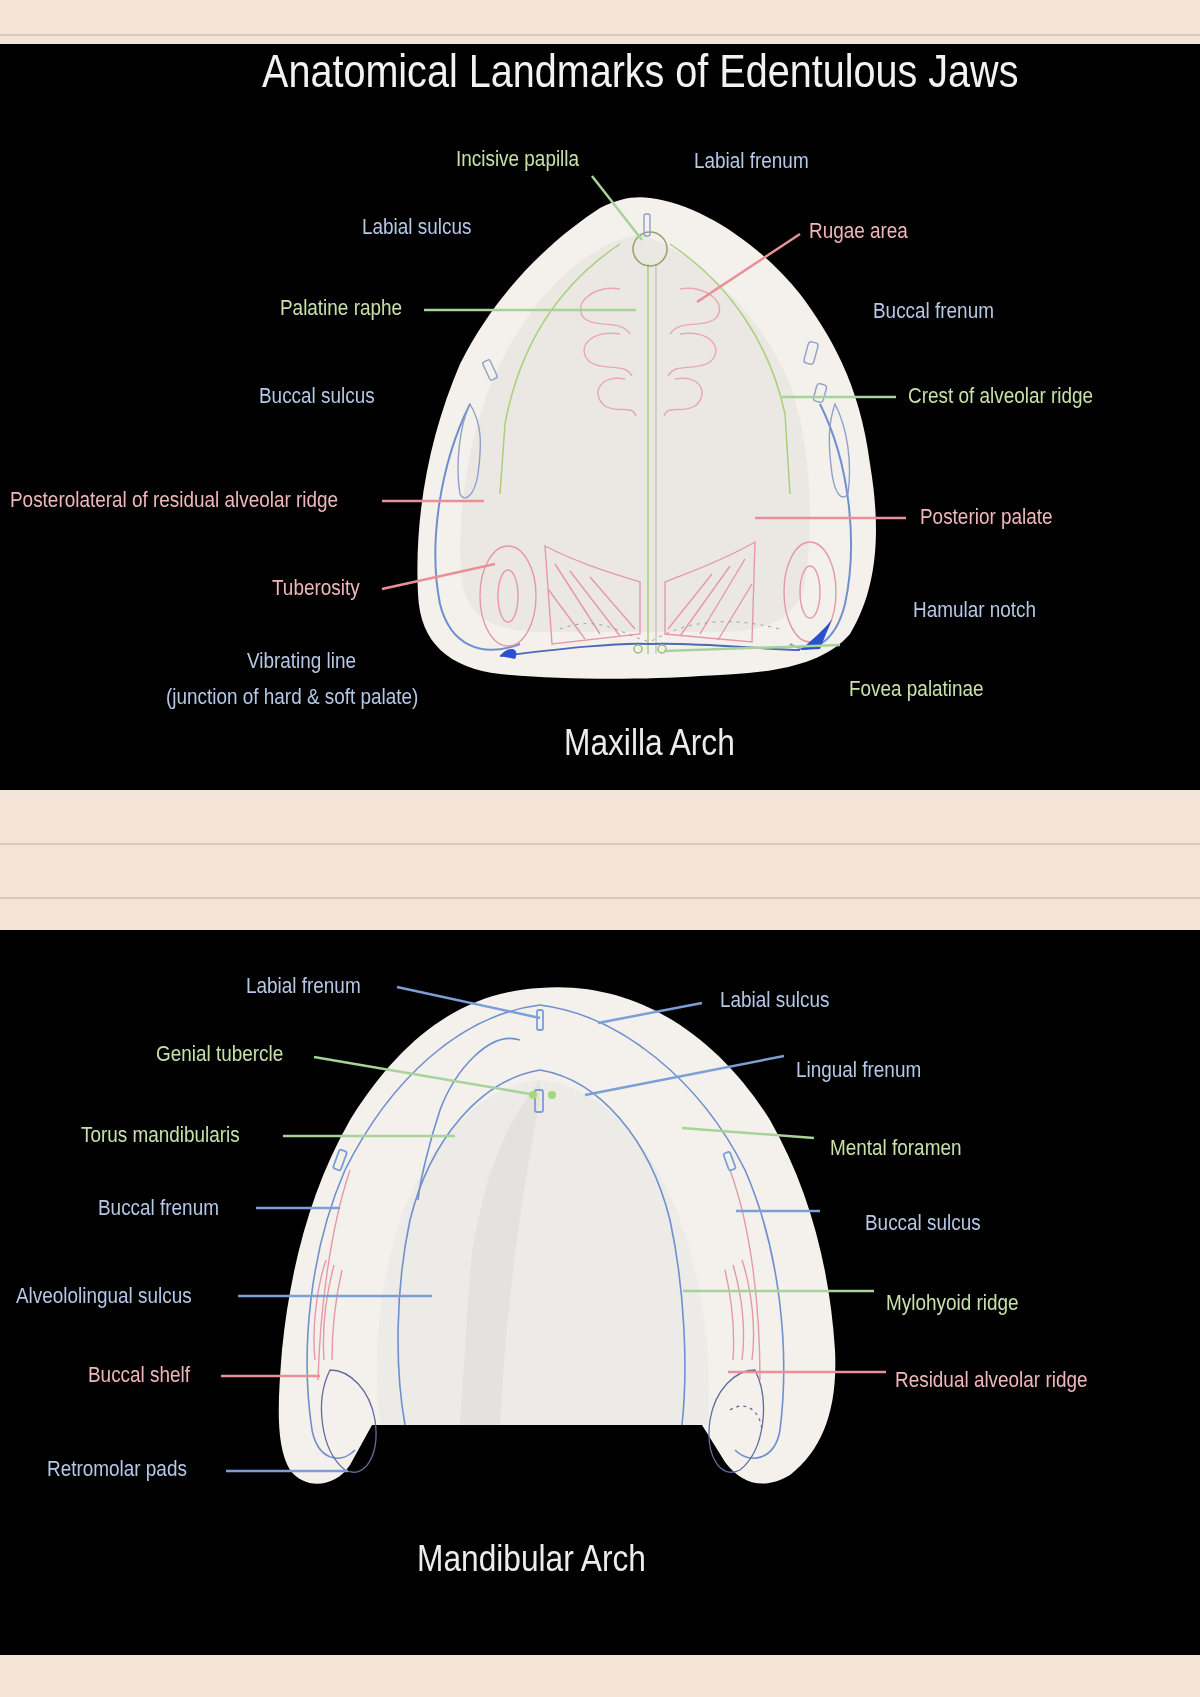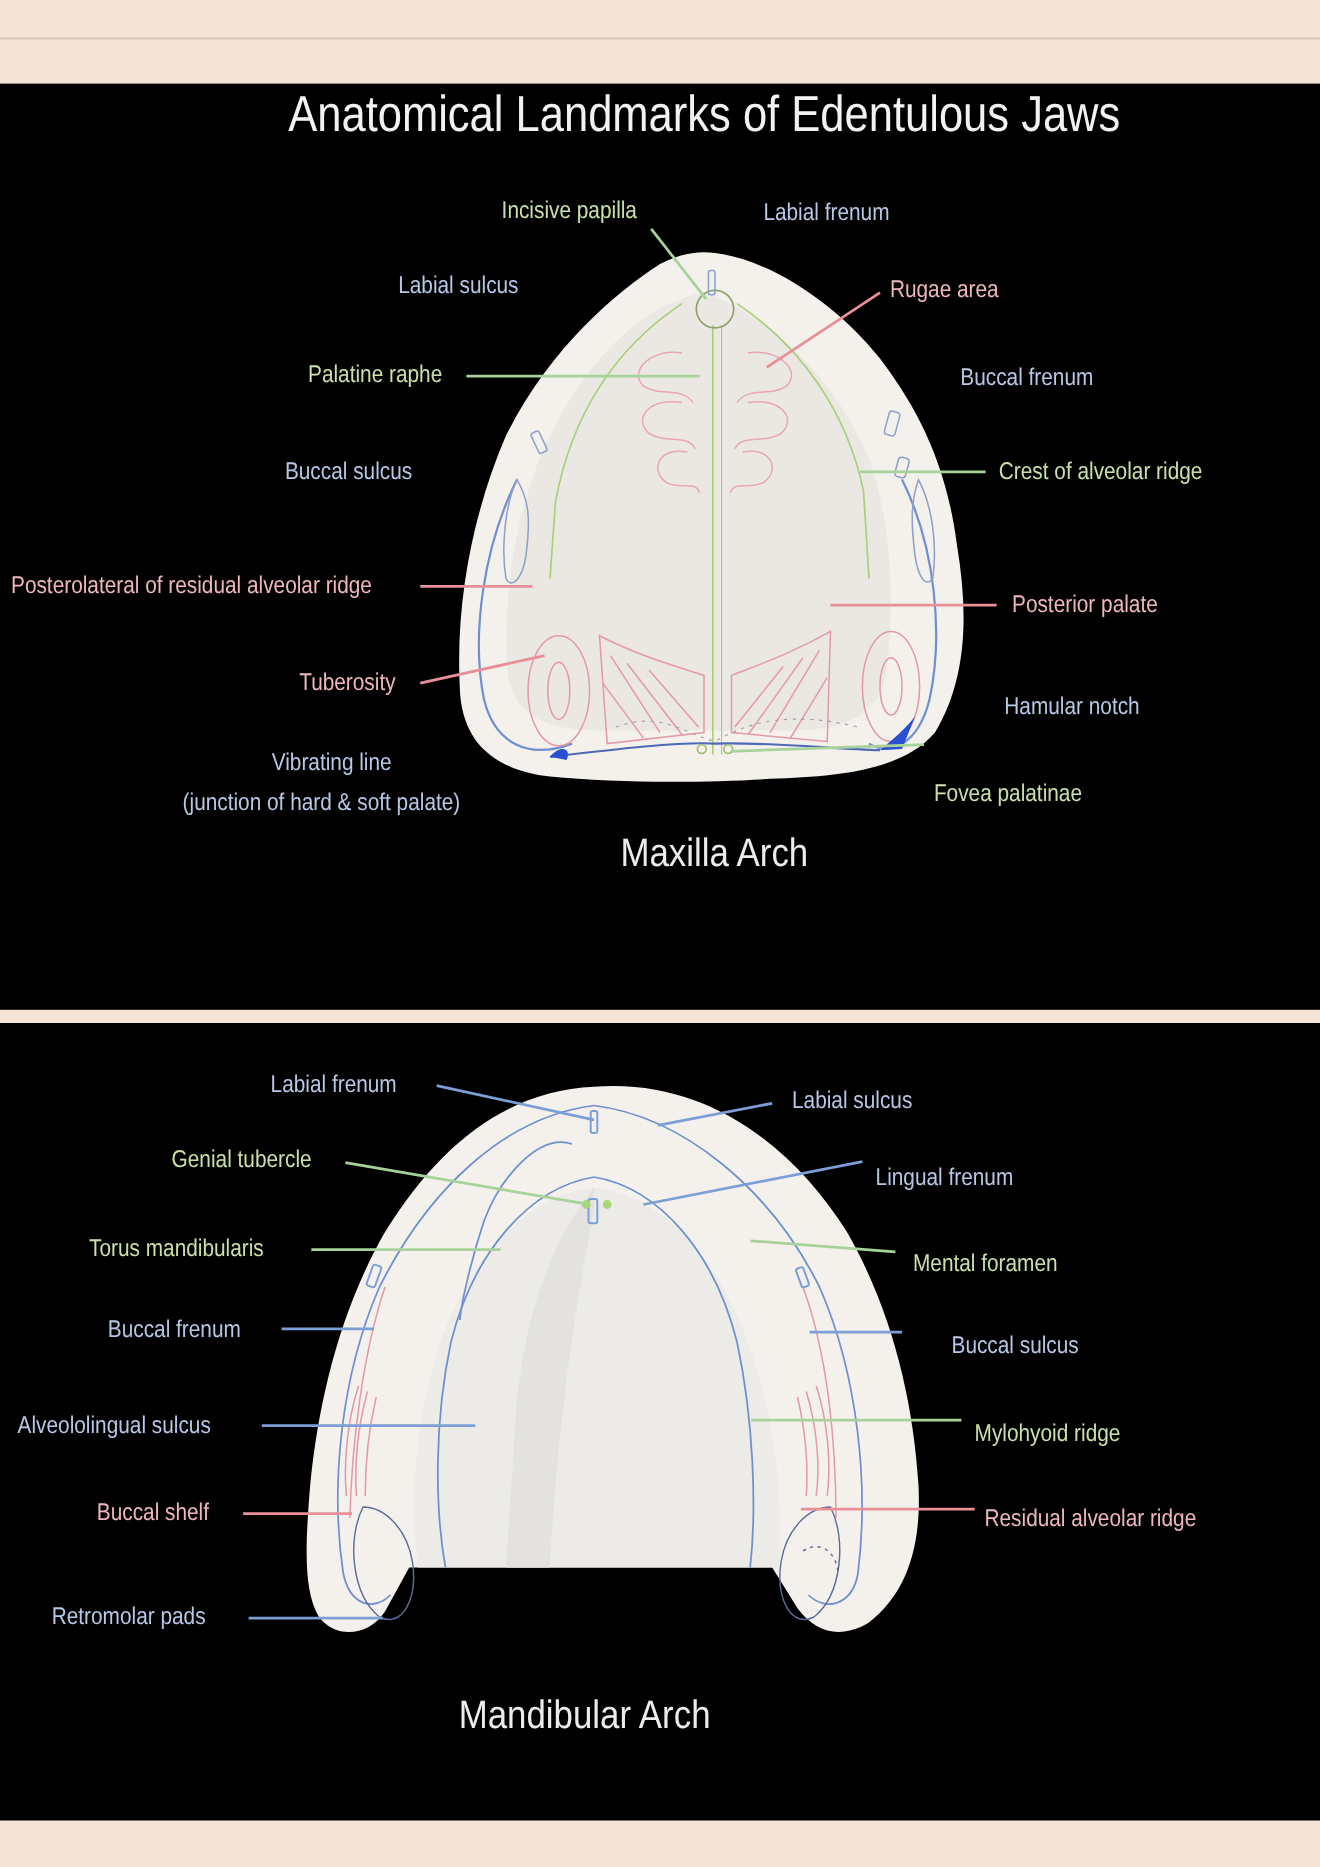--- a/index.html
+++ b/index.html
@@ -28,21 +28,21 @@
     font-size: 36px; line-height: 42px; transform: scaleX(0.88); transform-origin: left center;
   }
 </style>
 </head>
 <body>
 
 <div class="rule" style="top:34px;"></div>
 <div class="rule" style="top:843px;"></div>
 <div class="rule" style="top:897px;"></div>
 
-<section class="panel" style="top:44px; height:842px;margin-top:32px;">
+<section class="panel" style="top:44px; height:746px;">
   <svg width="1200" height="746" viewBox="0 0 1200 746">
 
     <path d="M650,154 C700,160 760,200 800,250 C830,290 860,340 870,420 C880,480 880,540 850,590 C820,625 760,630 700,632 C640,636 560,636 500,630 C450,624 420,600 418,550 C414,470 430,390 460,320 C500,240 560,190 600,164 C620,154 635,152 650,154 Z" fill="#f4f1ec"></path>
 
     <path d="M640,190 C700,210 760,270 790,340 C810,400 815,470 805,540 C795,580 760,590 700,588 L560,588 C500,590 470,578 462,540 C455,470 470,380 500,320 C540,240 590,200 640,190 Z" fill="#ebe8e3"></path>
 
     <path d="M470,360 C440,420 428,500 440,560 C450,600 480,615 520,600" fill="none" stroke="#6f8fcf" stroke-width="2"></path>
     <path d="M820,360 C850,420 858,500 845,560 C835,600 810,612 790,600" fill="none" stroke="#6f8fcf" stroke-width="2"></path>
 
     <path d="M620,200 C560,240 520,300 505,380 L500,450" fill="none" stroke="#a9cf78" stroke-width="1.5"></path>

